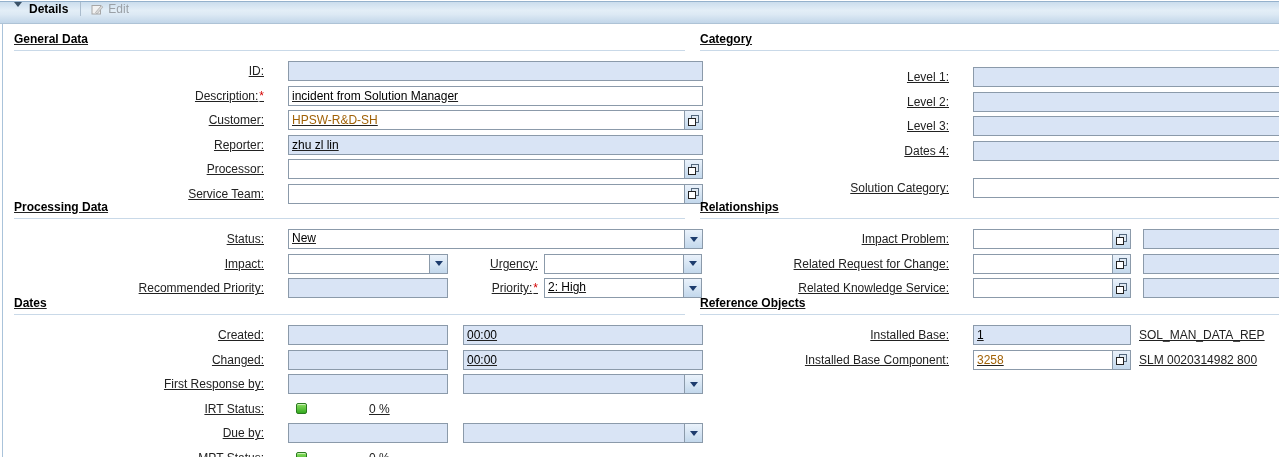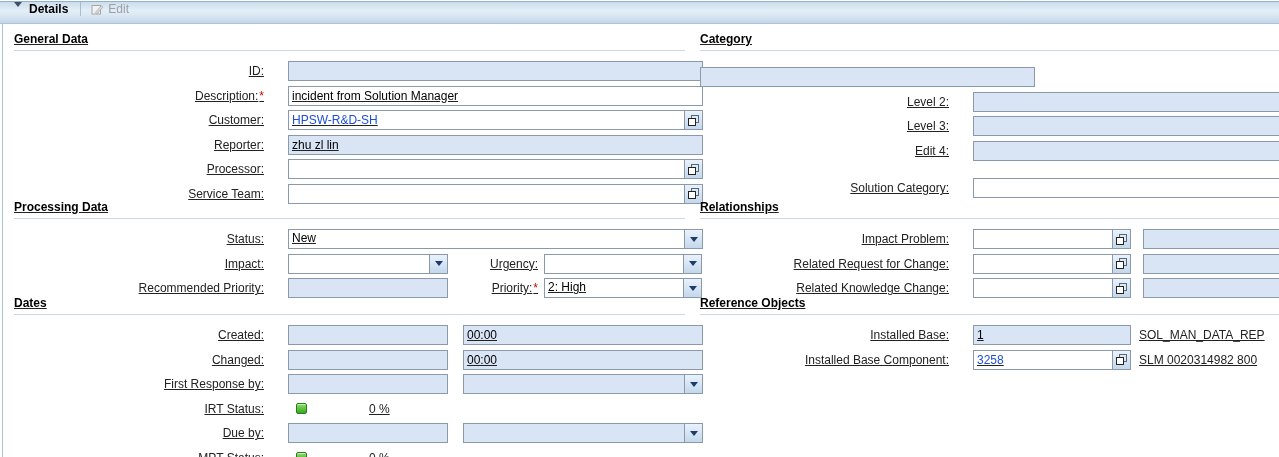--- a/index.html
+++ b/index.html
@@ -33,21 +33,21 @@
   .left-col .lbl{width:250px;flex:0 0 250px;}
   .right-col .lbl{width:249px;flex:0 0 249px;}
   .lbl2{width:90px;flex:0 0 90px;text-align:right;padding-right:6px;white-space:nowrap;}
   .req{color:#d40000;margin-left:1px;}
   
   .fld,.fgroup{height:20px;box-sizing:border-box;border:1px solid #8b9aaa;background:#fff;}
   input.fld{font:12px "Liberation Sans",sans-serif;padding:0 3px;color:#000;outline:none;}
   .ro{background:#d9e4f5;}
   .fgroup{display:flex;align-items:stretch;}
   .fgroup input{border:none;background:transparent;flex:1;min-width:0;
-    font:12px "Liberation Sans",sans-serif;padding:0 3px;color:#1d4ed8;outline:none;}
+    font:12px "Liberation Sans",sans-serif;padding:0 3px;color:#a16207;outline:none;}
   .combo-text{flex:1;min-width:0;padding:1px 3px;line-height:15px;white-space:nowrap;overflow:hidden;color:#000;}
   .gbtn{width:17px;flex:0 0 17px;border-left:1px solid #8b9aaa;
     background:linear-gradient(to bottom,#eaf2fb,#c3d8ec);
     display:flex;align-items:center;justify-content:center;cursor:pointer;}
   .dd-arrow{width:0;height:0;border-left:4px solid transparent;border-right:4px solid transparent;
     border-top:5px solid #1d3c6d;}
   .vh-icon{position:relative;width:11px;height:11px;display:block;}
   .vh-back{position:absolute;right:0;top:0;width:6px;height:6px;border:1px solid #55697e;background:#dfe9f3;}
   .vh-front{position:absolute;left:0;bottom:0;width:6px;height:6px;border:1px solid #222;background:#fff;}
   .led{width:11px;height:11px;box-sizing:border-box;border:1px solid #2a7a1f;border-radius:2px;
@@ -225,32 +225,33 @@
       <span class="pct">0 %</span>
     </div>
   </div>
 </div>
 
 <div class="section right-col" style="top:30px;">
   <div class="sec-title">Category</div>
   <div class="sec-line"></div>
   <div class="rows cat-rows">
     <div class="row">
+      <span class="lbl">Level 1:</span>
       <input class="fld ro w335" readonly="" value="" style="">
     </div>
     <div class="row">
       <span class="lbl">Level 2:</span>
       <input class="fld ro w335" readonly="" value="" style="">
     </div>
     <div class="row">
       <span class="lbl">Level 3:</span>
       <input class="fld ro w335" readonly="" value="" style="">
     </div>
     <div class="row">
-      <span class="lbl">Edit 4:</span>
+      <span class="lbl">Dates 4:</span>
       <input class="fld ro w335" readonly="" value="" style="">
     </div>
     <div class="spacer13"></div>
     <div class="row">
       <span class="lbl">Solution Category:</span>
       <input class="fld w335" value="" style="">
     </div>
   </div>
 </div>
 
@@ -278,21 +279,21 @@
         <span class="gbtn">
           <span class="vh-icon">
               <span class="vh-back"></span>
               <span class="vh-front"></span>
             </span>
         </span>
       </span>
       <input class="fld ro w165" readonly="" value="" style="">
     </div>
     <div class="row">
-      <span class="lbl">Related Knowledge Change:</span>
+      <span class="lbl">Related Knowledge Service:</span>
       <span class="fgroup w158">
         <input value="" style="">
         <span class="gbtn">
           <span class="vh-icon">
               <span class="vh-back"></span>
               <span class="vh-front"></span>
             </span>
         </span>
       </span>
       <input class="fld ro w165" readonly="" value="" style="">

